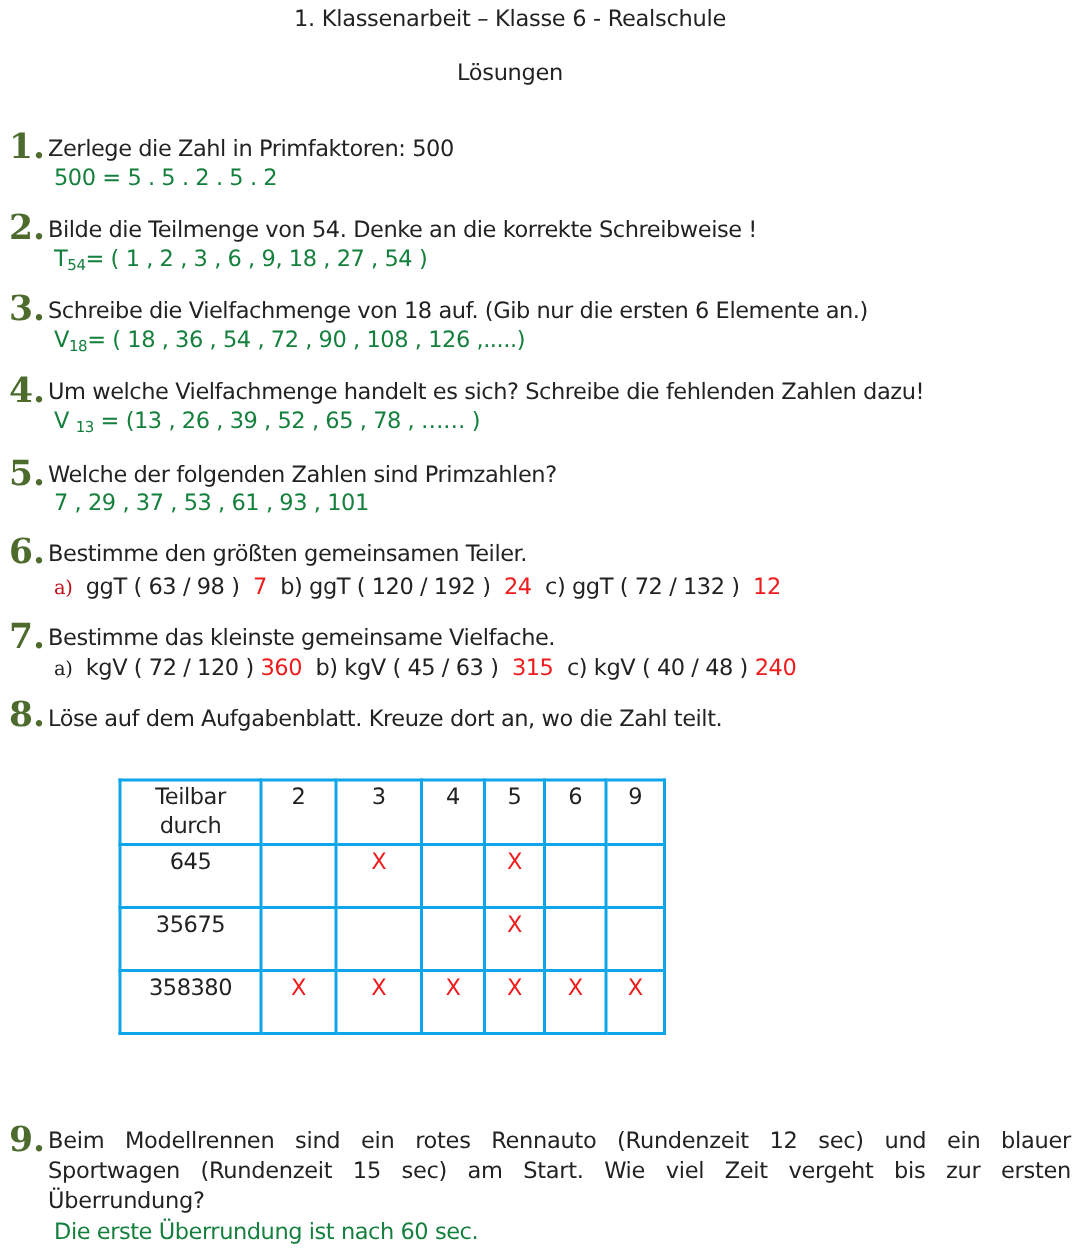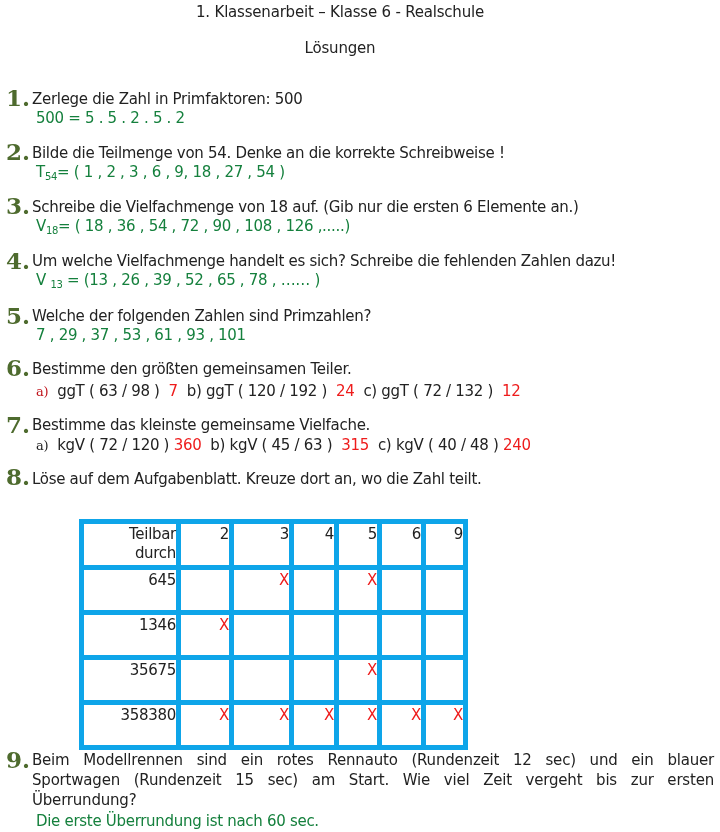--- a/index.html
+++ b/index.html
@@ -16,21 +16,21 @@
     .q { position: absolute; left: 32px; font-size: 15px; letter-spacing: -0.3px; white-space: nowrap; }
     .a { position: absolute; left: 36px; font-size: 15px; color: #15803d; letter-spacing: -0.3px; white-space: nowrap; }
     .red { color: #ee1c1c; }
     .sub { font-size: 10px; position: relative; top: 3px; }
     .serif-lbl { font-family: "DejaVu Serif", serif; font-size: 13px; color: #c0141c; }
     table.div {
       position: absolute; left: 79px; top: 519px; border-collapse: collapse;
       font-size: 15px;
     }
     table.div td {
-      border: 5px solid #0ea5e9; text-align: right; vertical-align: top;
+      border: 2px solid #0ea5e9; text-align: center; vertical-align: top;
       height: 39px; padding: 1px 0 0 0; letter-spacing: -0.3px;
     }
     table.div tr.head td { height: 40px; line-height: 19px; }
     .c0 { width: 92px; }
     .c1 { width: 48px; } .c2 { width: 55px; } .c3 { width: 40px; }
     .c4 { width: 38px; } .c5 { width: 39px; } .c6 { width: 37px; }
     .x { color: #ee1c1c; }
     .q9 {
       position: absolute; left: 32px; width: 682px; font-size: 15px; text-align: justify;
       line-height: 20px; letter-spacing: -0.2px; word-spacing: 2px;
@@ -113,29 +113,20 @@
   <tr>
     <td>645</td>
     <td class="x"></td>
     <td class="x">X</td>
     <td class="x"></td>
     <td class="x">X</td>
     <td class="x"></td>
     <td class="x"></td>
   </tr>
   <tr>
-    <td>1346</td>
-    <td class="x">X</td>
-    <td class="x"></td>
-    <td class="x"></td>
-    <td class="x"></td>
-    <td class="x"></td>
-    <td class="x"></td>
-  </tr>
-  <tr>
     <td>35675</td>
     <td class="x"></td>
     <td class="x"></td>
     <td class="x"></td>
     <td class="x">X</td>
     <td class="x"></td>
     <td class="x"></td>
   </tr>
   <tr>
     <td>358380</td>

